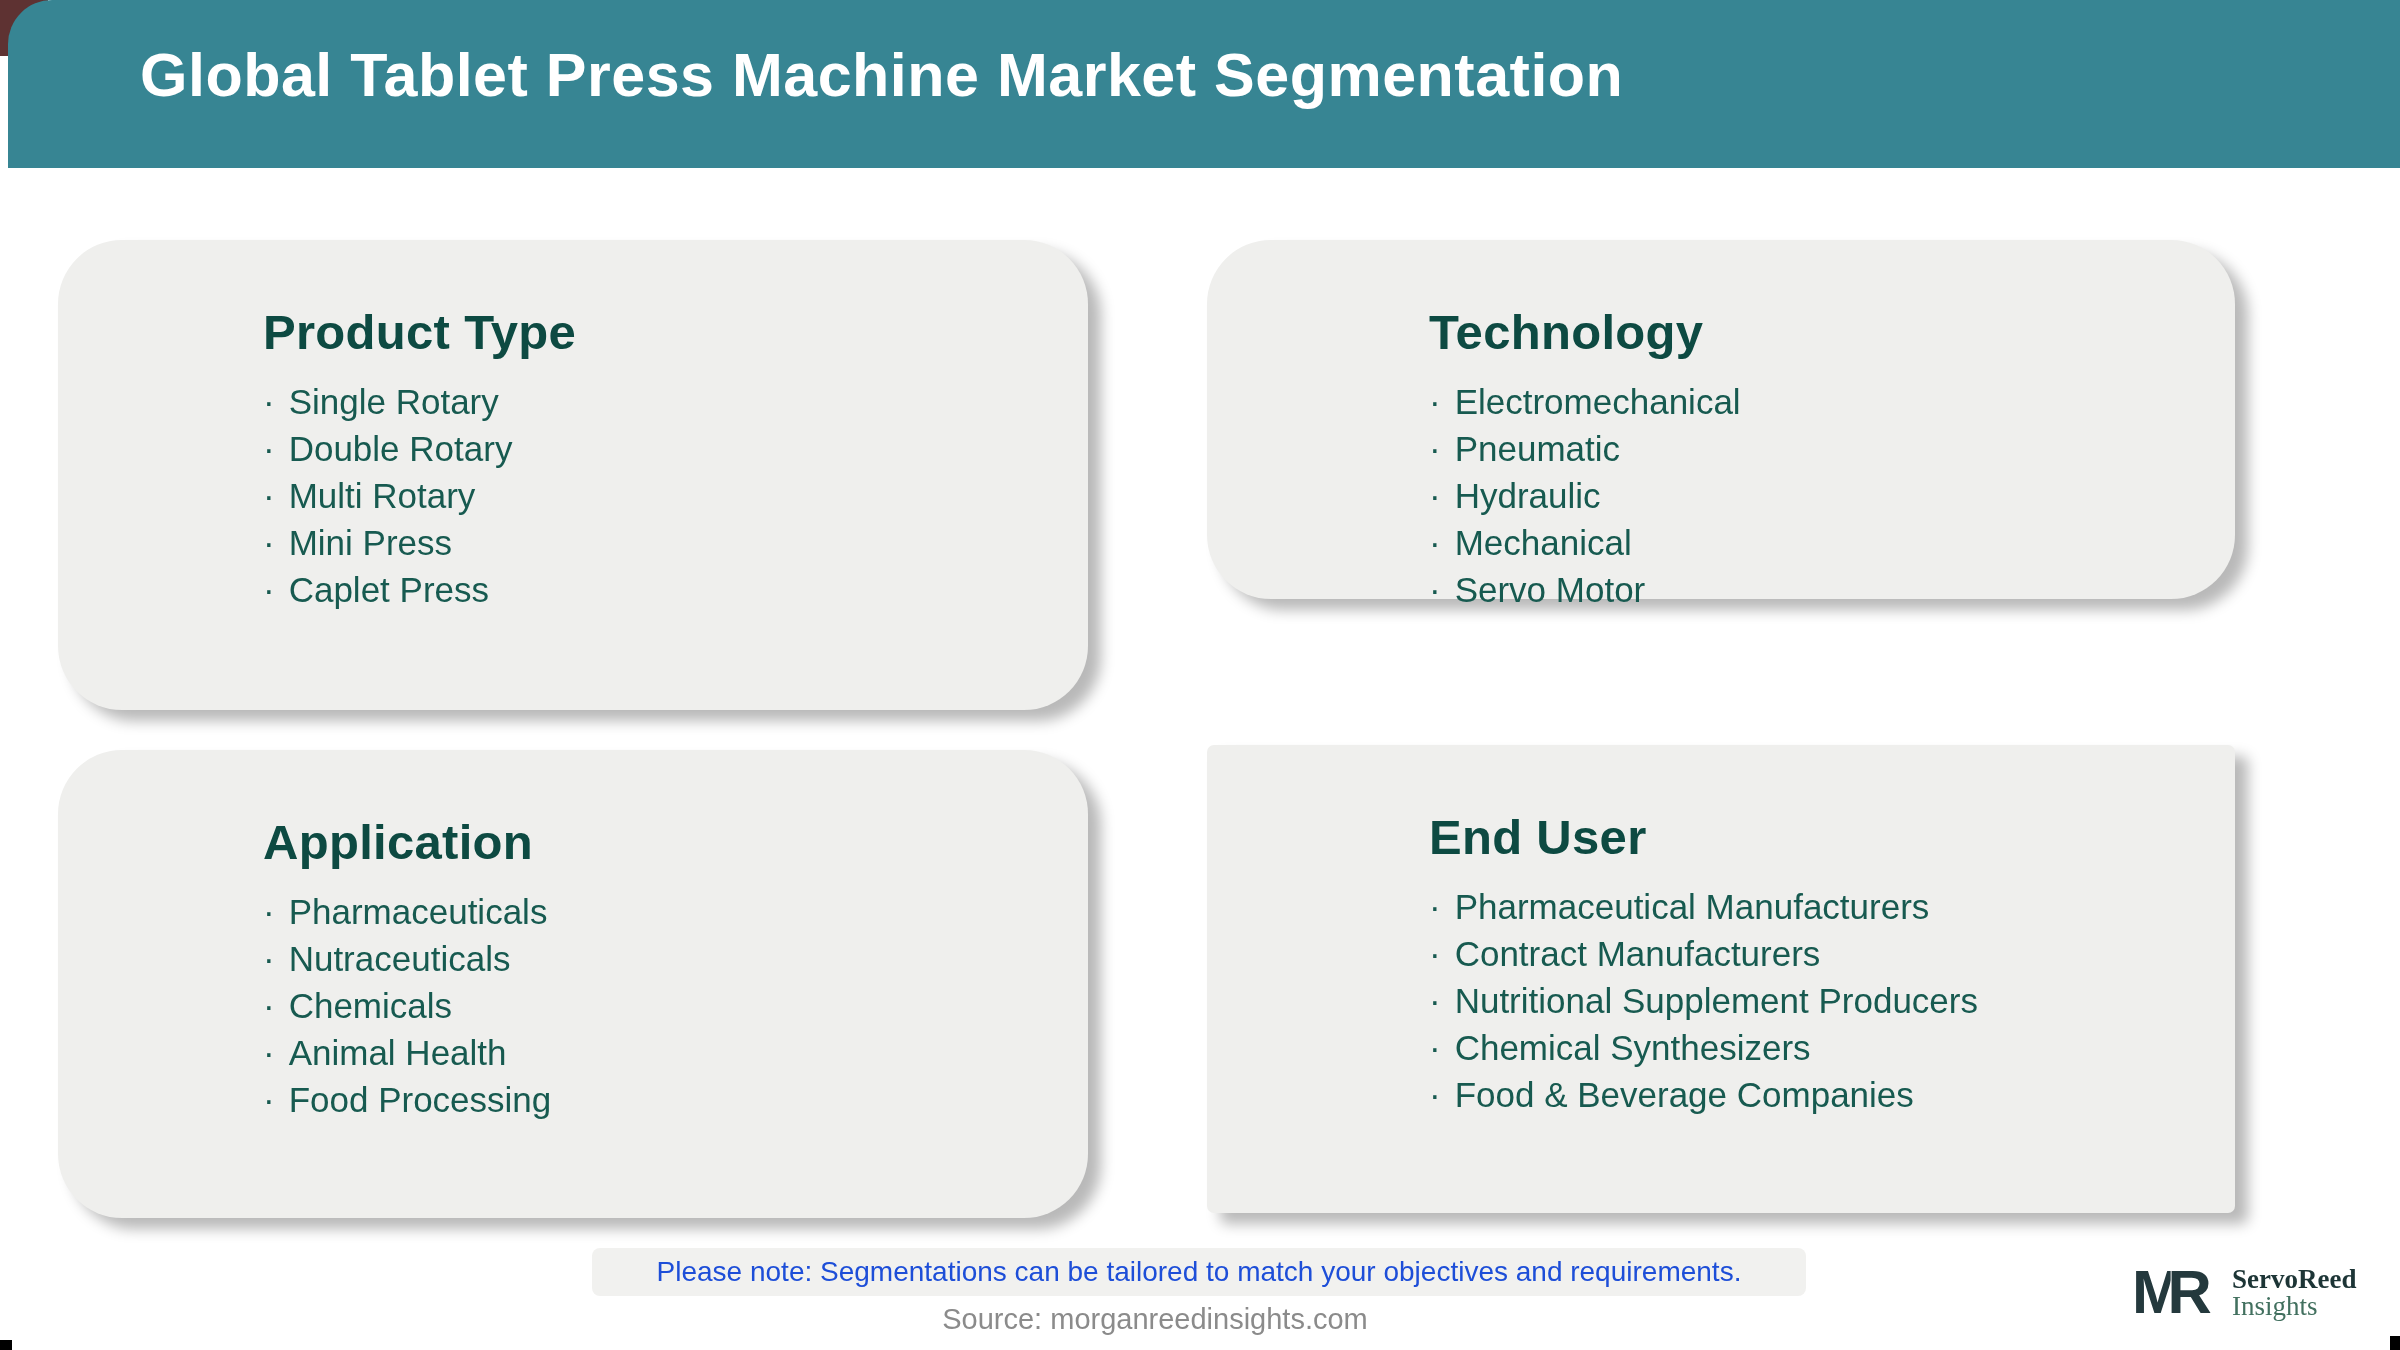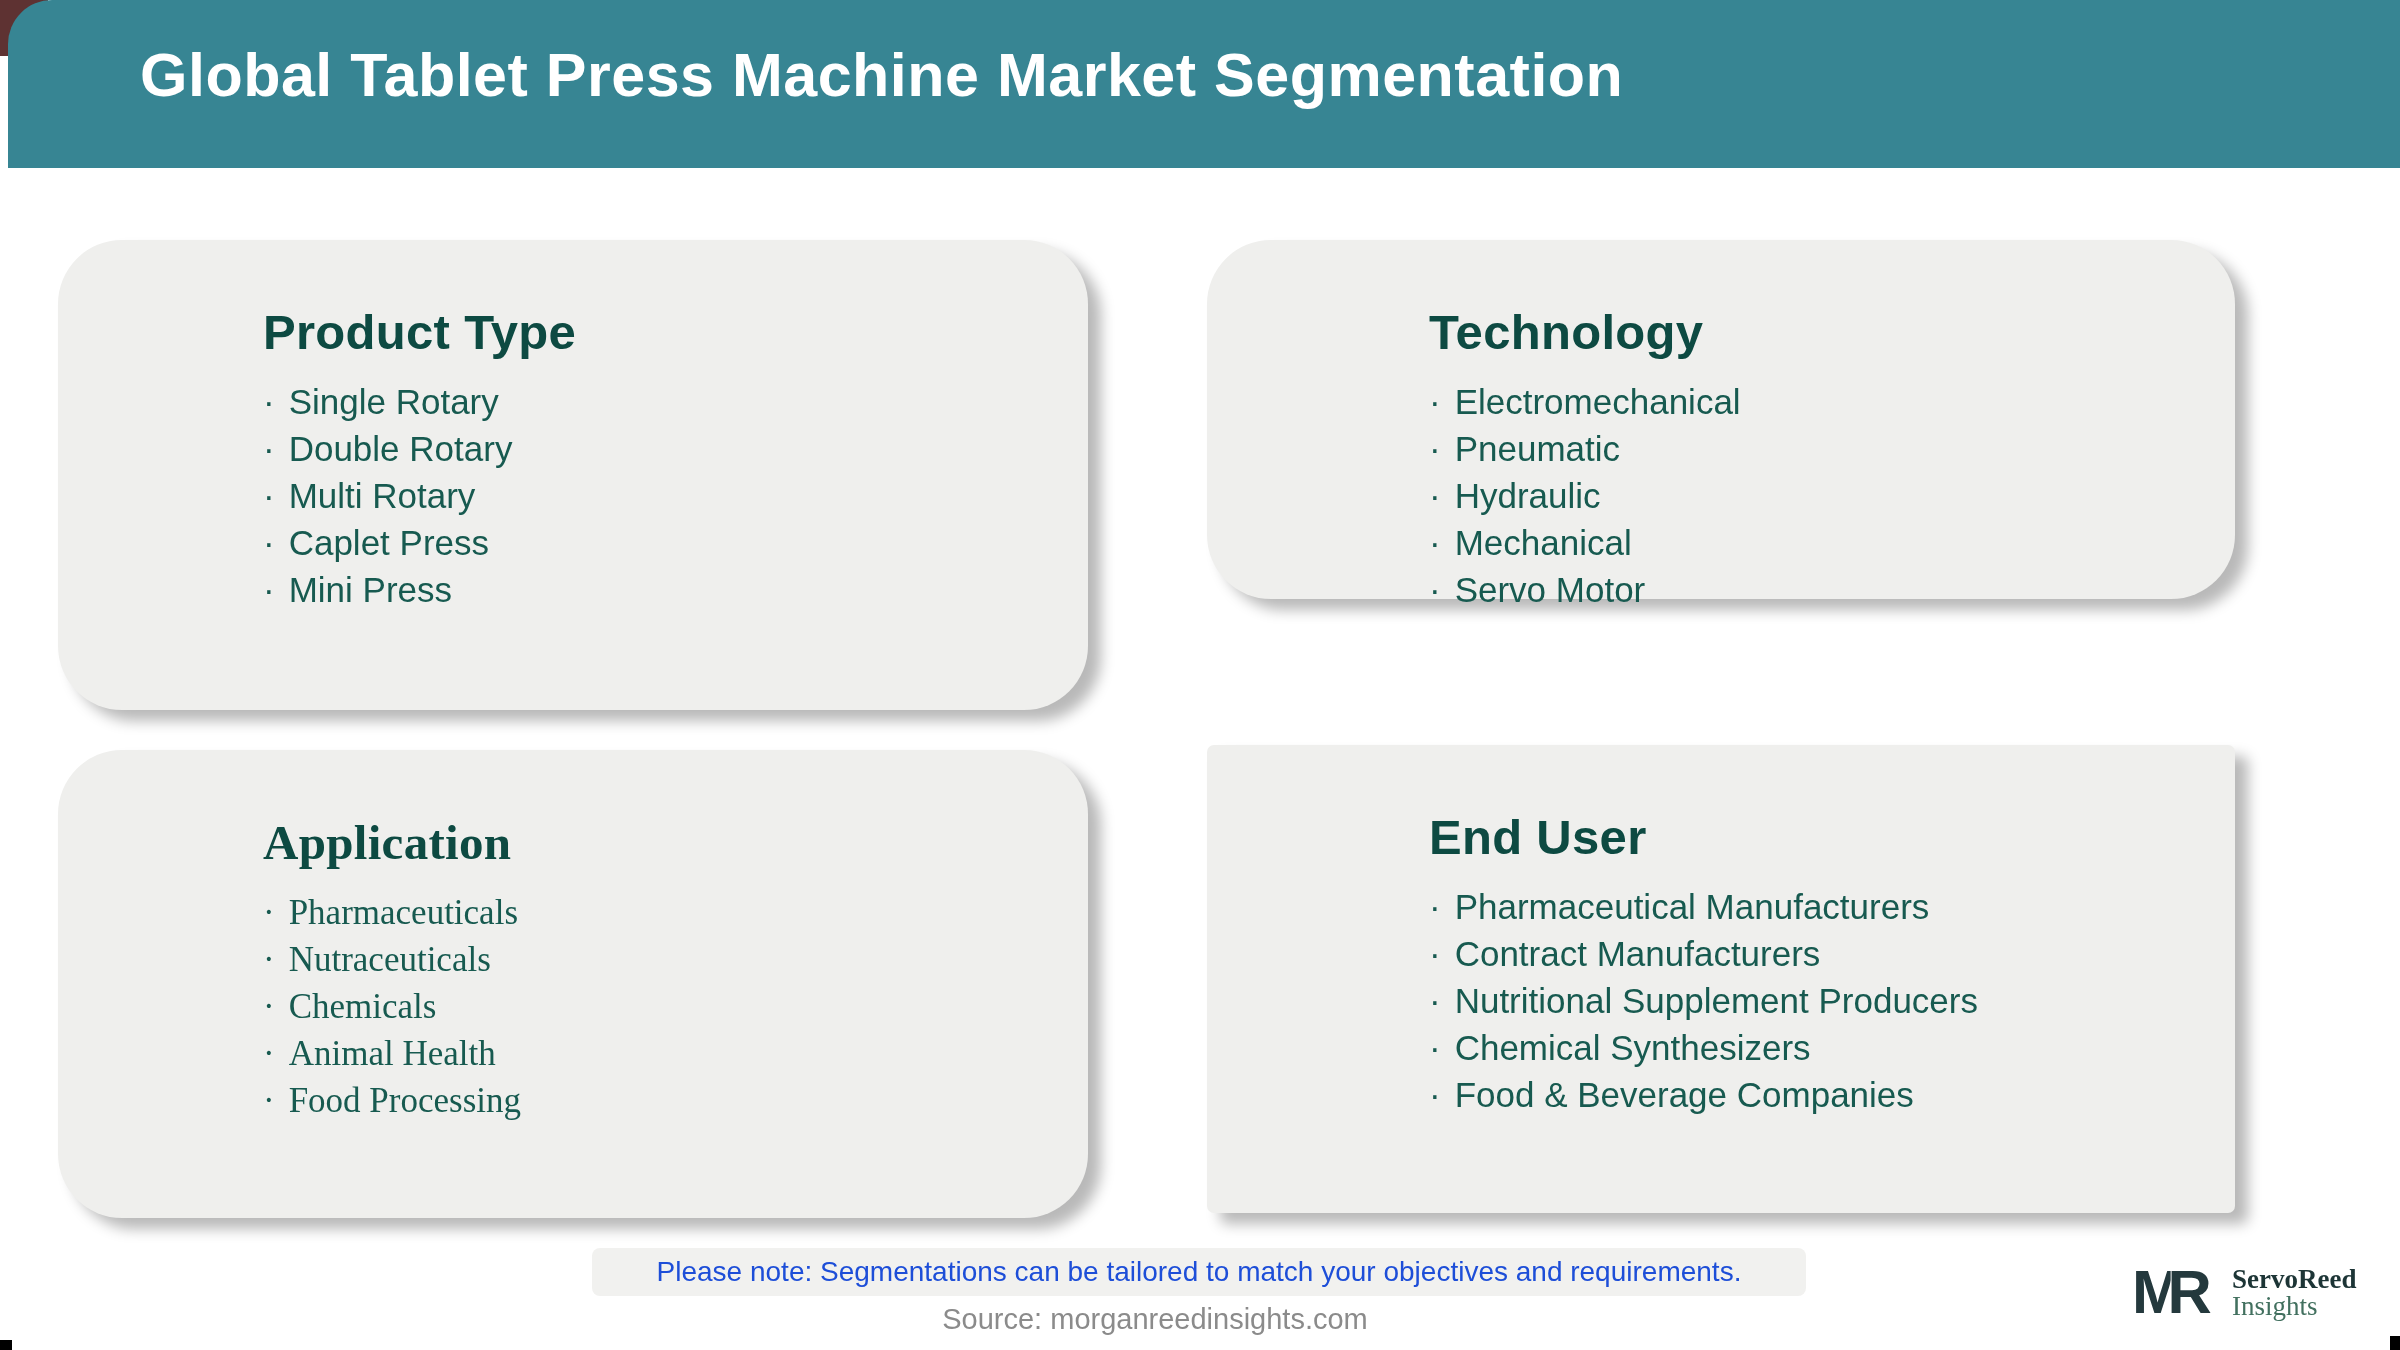--- a/index.html
+++ b/index.html
@@ -46,21 +46,21 @@
     position: absolute;
     background: #efefed;
     border-radius: 64px;
     box-shadow: 13px 11px 14px rgba(0,0,0,0.28);
     box-sizing: border-box;
     padding: 64px 40px 0 205px;
   }
   .card.col-right { padding-left: 222px; }
   .card-1 { left: 58px;   top: 240px; width: 1030px; height: 470px; }
   .card-2 { left: 1207px; top: 240px; width: 1028px; height: 359px; }
-  .card-3 { left: 58px;   top: 750px; width: 1030px; height: 468px; font-family: Liberation Serif, serif; }
+  .card-3 { left: 58px;   top: 750px; width: 1030px; height: 468px; }
   .card-4 { left: 1207px; top: 745px; width: 1028px; height: 468px; border-radius: 7px; }
 
   .card h2 {
     margin: 0 0 18px 0;
     font-size: 49px;
     font-weight: 700;
     color: #0d4a42;
     letter-spacing: 0.3px;
   }
   .card ul {
@@ -157,22 +157,22 @@
   <header class="header">
     <h1>Global Tablet Press Machine Market Segmentation</h1>
   </header>
 
   <section class="card card-1">
     <h2>Product Type</h2>
     <ul>
       <li>Single Rotary</li>
       <li>Double Rotary</li>
       <li>Multi Rotary</li>
+      <li>Mini Press</li>
       <li>Caplet Press</li>
-      <li>Mini Press</li>
     </ul>
   </section>
 
   <section class="card card-2 col-right">
     <h2>Technology</h2>
     <ul>
       <li>Electromechanical</li>
       <li>Pneumatic</li>
       <li>Hydraulic</li>
       <li>Mechanical</li>

